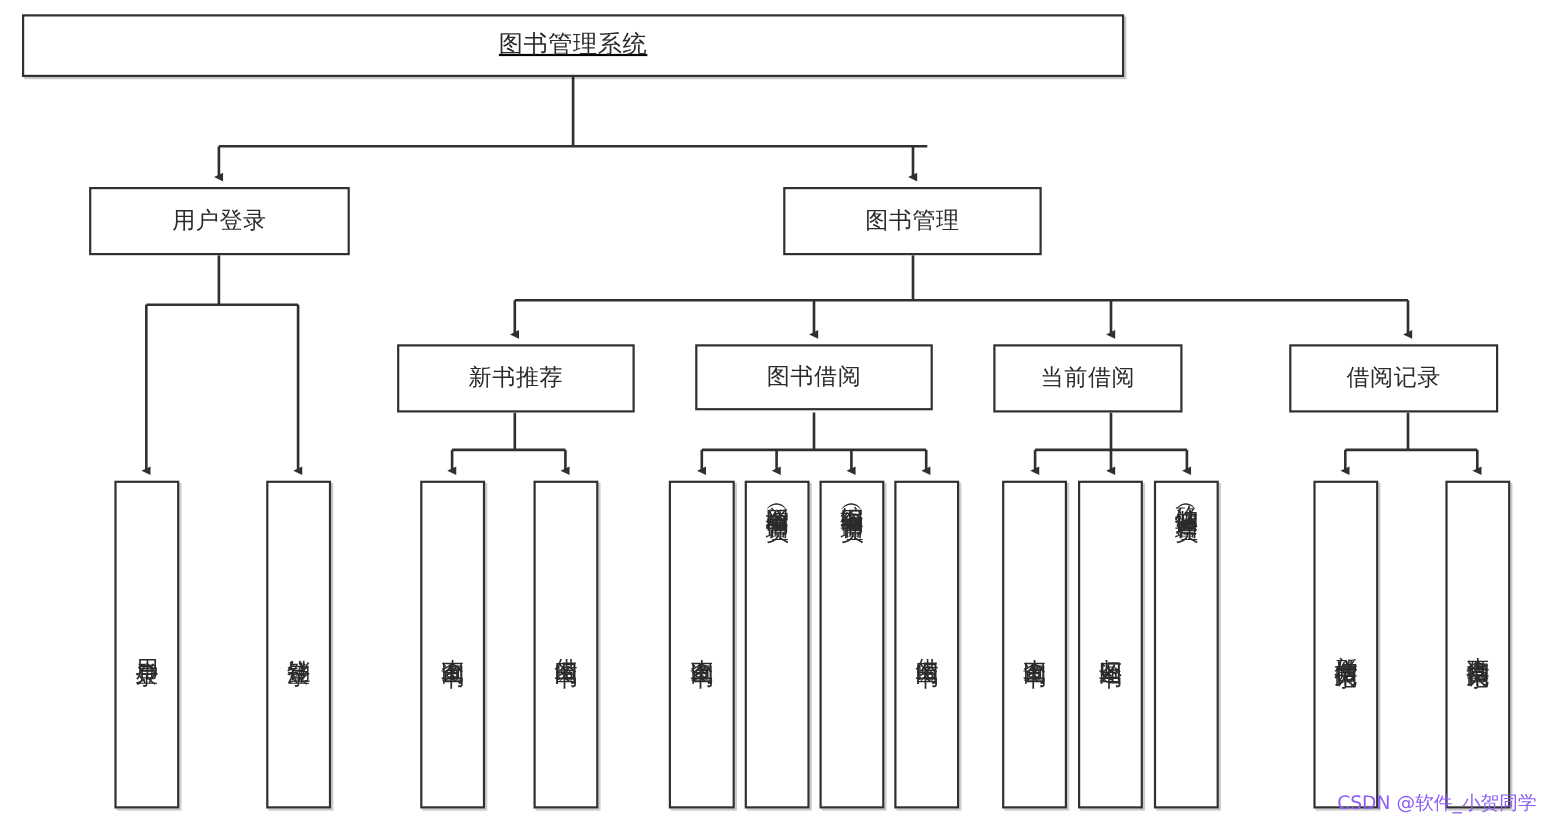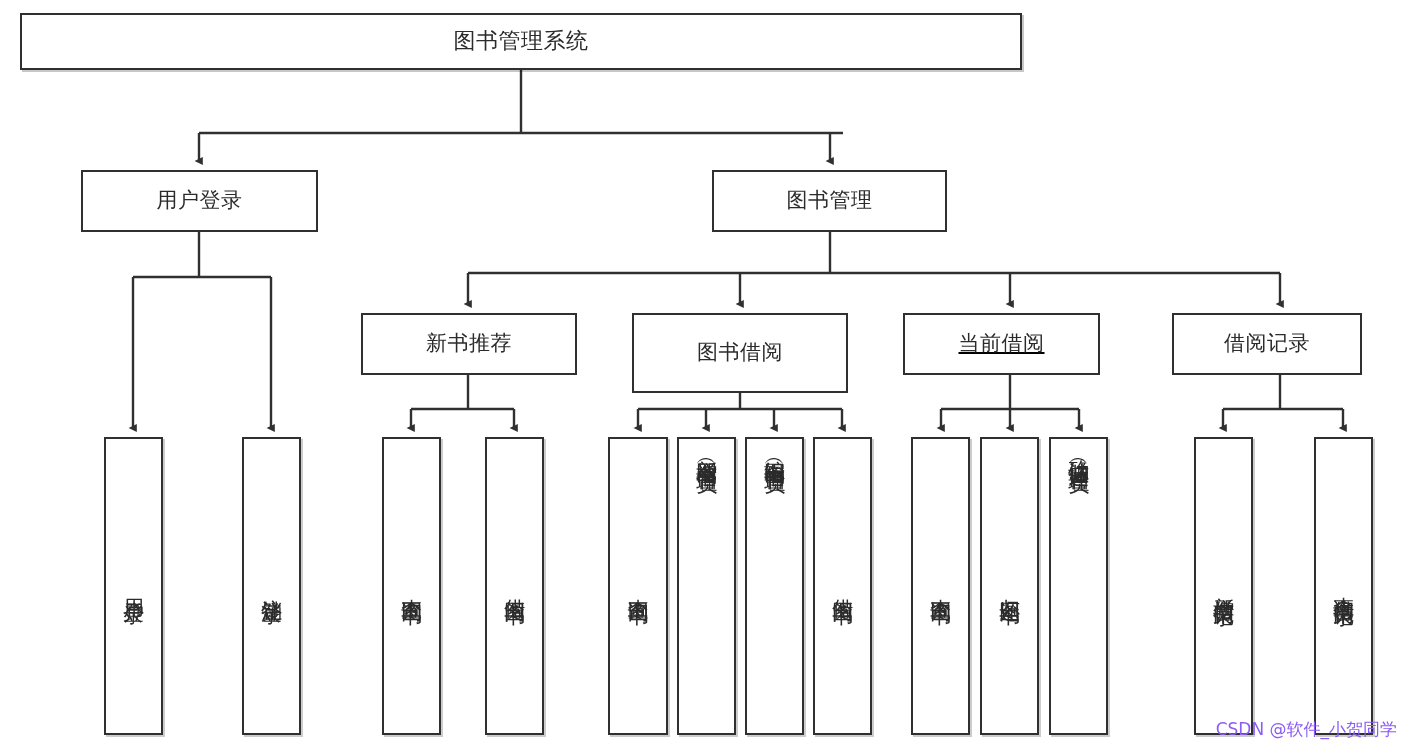--- a/index.html
+++ b/index.html
@@ -34,20 +34,21 @@
     box-sizing: border-box;
     background: #ffffff;
     border: 2px solid #303030;
     display: flex;
     align-items: center;
     justify-content: center;
     overflow: hidden;
   }
   .node-box.shadowed {
     box-shadow: 2px 2px 0 0 rgba(0,0,0,0.22);
+    text-decoration: underline;
   }
   .node-label-h {
     font-size: 21px;
     color: #2b2b2b;
     line-height: 1.2;
     letter-spacing: 0.5px;
     white-space: nowrap;
     text-align: center;
   }
   .node-box.root .node-label-h {
@@ -151,24 +152,24 @@
   <div class="node-box" style="left:81px; top:170px; width:237px; height:62px;">
     <span class="node-label-h">用户登录</span>
   </div>
   <div class="node-box" style="left:712px; top:170px; width:235px; height:62px;">
     <span class="node-label-h">图书管理</span>
   </div>
 
   <div class="node-box" style="left:361px; top:313px; width:216px; height:62px;">
     <span class="node-label-h">新书推荐</span>
   </div>
-  <div class="node-box" style="left:632px; top:313px; width:216px; height:80px;">
+  <div class="node-box" style="left:632px; top:313px; width:216px; height:60px;">
     <span class="node-label-h">图书借阅</span>
   </div>
-  <div class="node-box" style="left:903px; top:313px; width:197px; height:62px;text-decoration:underline;">
+  <div class="node-box" style="left:903px; top:313px; width:172px; height:62px;">
     <span class="node-label-h">当前借阅</span>
   </div>
   <div class="node-box" style="left:1172px; top:313px; width:190px; height:62px;">
     <span class="node-label-h">借阅记录</span>
   </div>
 
   <div class="leaf-box" style="left:104px; top:437px; width:59px; height:298px;">
     <span class="node-label-v">用户登录</span>
   </div>
   <div class="leaf-box" style="left:242px; top:437px; width:59px; height:298px;">

